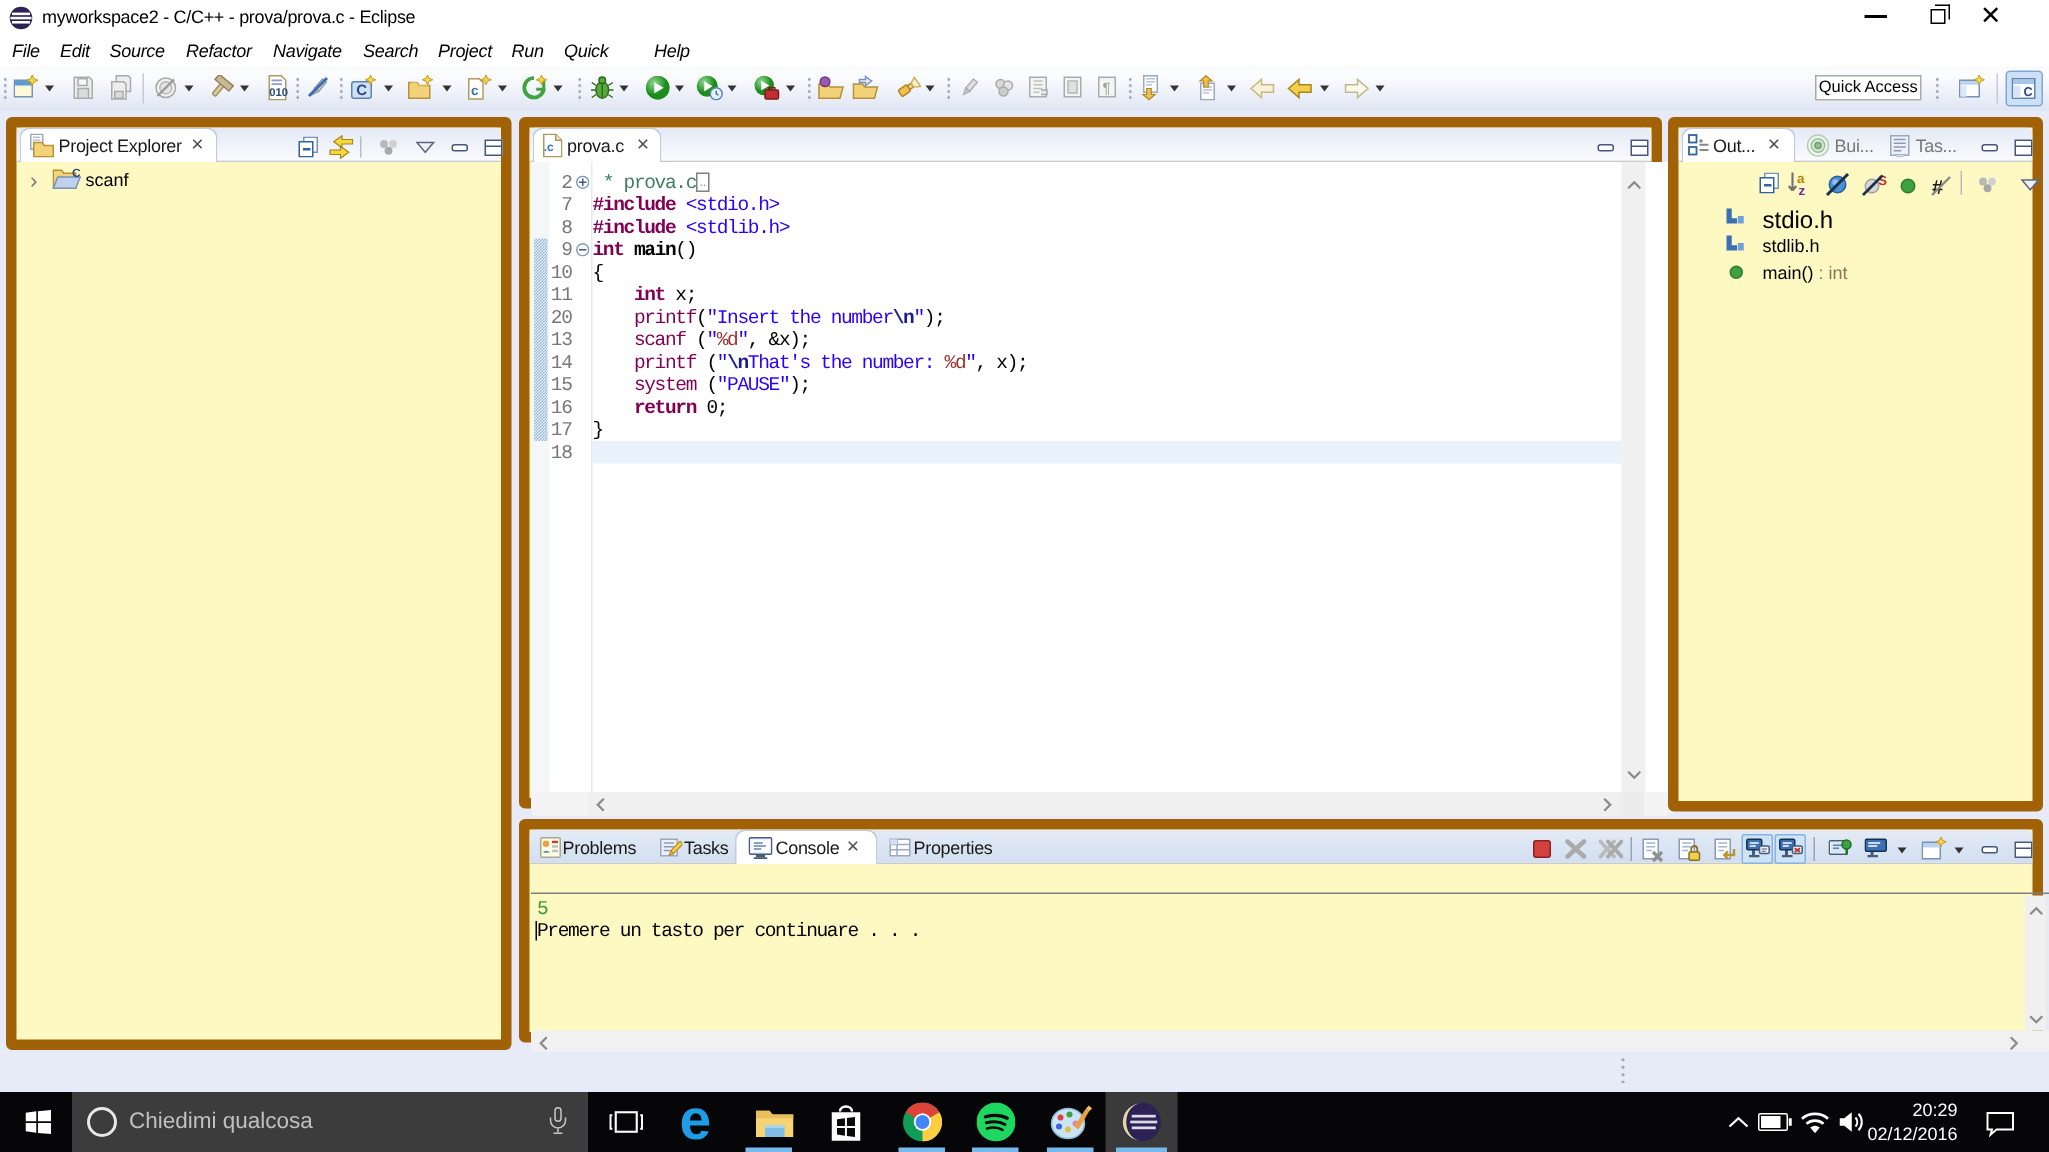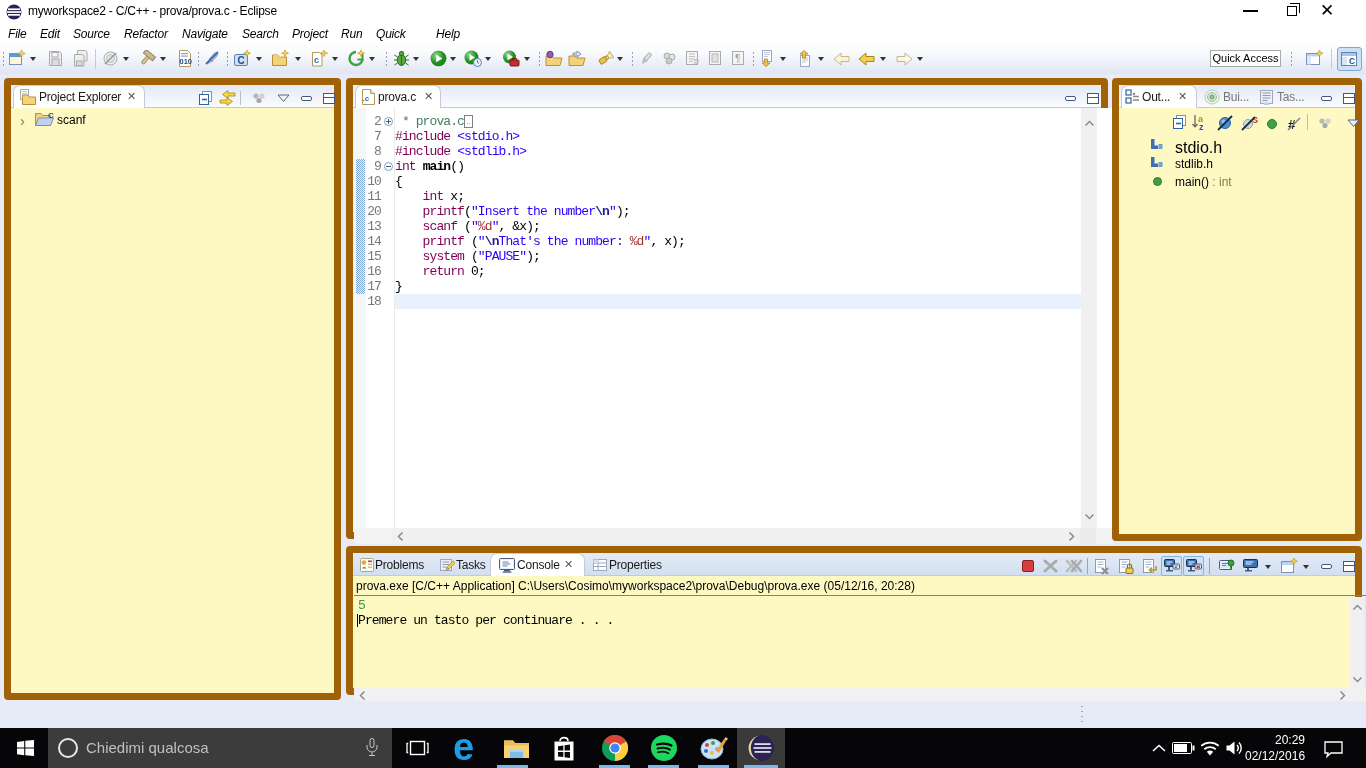--- a/index.html
+++ b/index.html
@@ -19,21 +19,21 @@
 .panel { position:absolute; background:#fef9c3; border:7px solid #a16207; border-radius:4px; }
 .tabstrip { position:absolute; left:0; top:0; right:0; height:23px; border-bottom:1px solid #C2CADC; background:linear-gradient(#E4E9F5,#FAFBFD); border-radius:4px 4px 0 0; }
 .tab-sel { position:absolute; top:0; height:23px; background:#FFFFFF; border:1px solid #C2CADC; border-bottom:none; border-radius:7px 7px 0 0; }
 .tabtxt { position:absolute; top:5px; font-size:12px; letter-spacing:-0.2px; color:#1a1a1a; white-space:nowrap; }
 .tabx { position:absolute; top:5px; font-size:11px; color:#555; }
 .vmin { position:absolute; width:11px; height:5px; border:1px solid #46587A; border-radius:2px; background:#fff; }
 .vmax { position:absolute; width:12px; height:11px; border:1px solid #46587A; background:#fff; box-shadow:inset 0 3px 0 #fff, inset 0 4px 0 #46587A; }
 .mono { font-family:"Liberation Mono",monospace; font-size:13px; letter-spacing:-0.9px; white-space:pre; }
 .cl { position:absolute; height:15px; line-height:15px; }
 .ln { position:absolute; width:26px; text-align:right; color:#787878; }
-.kw { color:#7F0055; font-weight:normal; }
+.kw { color:#7F0055; font-weight:bold; }
 .fn { color:#7F0055; }
 .str { color:#2A00FF; }
 .esc { color:#1C1C96; font-weight:bold; }
 .fmt { color:#A0342D; }
 .cmt { color:#3F7F5F; }
 .b { font-weight:bold; }
 .sb { position:absolute; background:#F0F0F0; }
 #taskbar { left:0; top:728px; width:1366px; height:40px; background:#060608; }
 .tray { color:#FFFFFF; font-size:12px; }
 </style>
@@ -542,21 +542,20 @@
     <i class="dd" style="left:912px;top:12px"></i>
     <svg class="abs" style="left:928px;top:5px" width="17" height="17" viewBox="0 0 17 17">
         <rect x="0.5" y="3.5" width="12" height="11" fill="#fff" stroke="#7A92B8"></rect>
         <rect x="1" y="4" width="11" height="3" fill="#BDD2EE"></rect>
         <path d="M13 0 L14 2.2 L16.5 3.2 L14 4.2 L13 6.5 L12 4.2 L9.5 3.2 L12 2.2 Z" fill="#F5D73E" stroke="#C09020" stroke-width="0.6"></path>
       </svg>
     <i class="dd" style="left:950px;top:12px"></i>
     <div class="vmin" style="left:968px;top:11px"></div>
     <div class="vmax" style="left:990px;top:8px"></div>
 
-    <div class="abs" style="left:3px;top:26px;font-size:12px;color:#000">prova.exe [C/C++ Application] C:\Users\Cosimo\myworkspace2\prova\Debug\prova.exe (05/12/16, 20:28)</div>
     <div class="abs" style="left:1px;top:42px;width:1014px;height:1px;background:#808080"></div>
 
     <div class="mono cl" style="left:5px;top:45px;color:#3A9940">5</div>
     <div class="mono cl" style="left:5px;top:60px;color:#000">Premere un tasto per continuare . . .</div>
     <div class="abs" style="left:4px;top:61px;width:1px;height:13px;background:#000"></div>
     <div class="sb" style="left:997px;top:44px;width:14px;height:90px"></div>
     <svg class="abs" style="left:999px;top:51px" width="11" height="7" viewBox="0 0 11 7">
         <path d="M1.5 5.5 L5.5 1.5 L9.5 5.5" stroke="#8A8A8A" stroke-width="1.5" fill="none"></path>
       </svg>
     <svg class="abs" style="left:999px;top:123px" width="11" height="7" viewBox="0 0 11 7">

